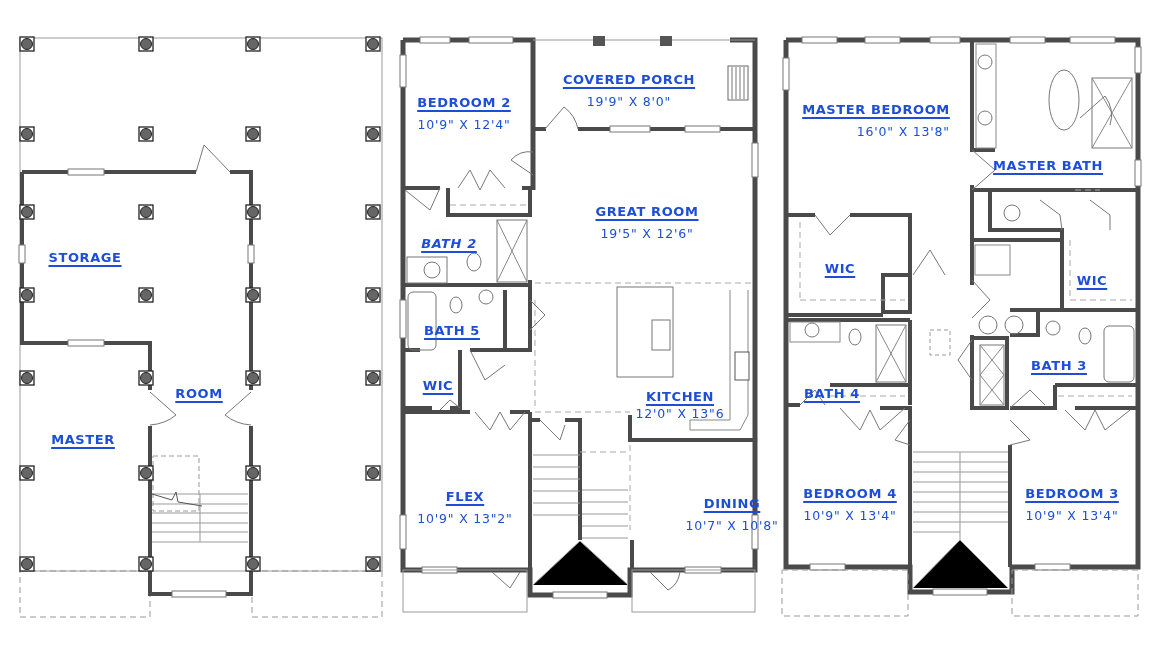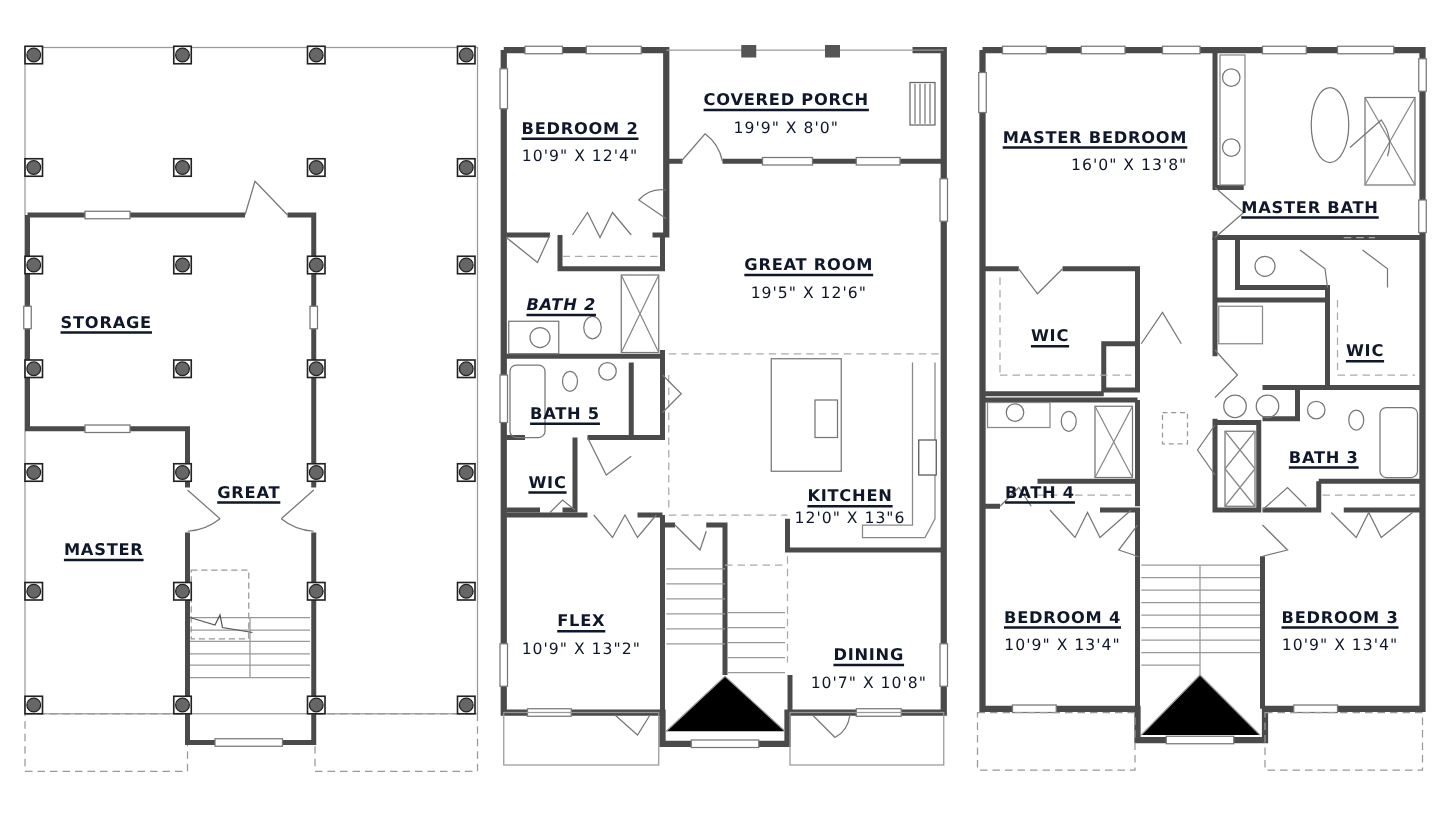--- a/index.html
+++ b/index.html
@@ -1,18 +1,18 @@
 <!DOCTYPE html>
 <html><head>
 <meta charset="utf-8">
 <style>
   html,body{margin:0;padding:0;background:#ffffff;}
   body{width:1150px;height:651px;position:relative;overflow:hidden;font-family:"DejaVu Sans","Liberation Sans",sans-serif;}
   svg{position:absolute;left:0;top:0;}
-  .lbl{position:absolute;transform:translateX(-50%);text-align:center;color:#0f172a;white-space:nowrap;}
+  .lbl{position:absolute;transform:translateX(-50%);text-align:center;color:#1d4ed8;white-space:nowrap;}
   .lbl .name{display:inline-block;font-size:13px;font-weight:bold;letter-spacing:0.6px;text-decoration:underline;text-underline-offset:3px;text-decoration-thickness:1.5px;}
   .lbl .dim{display:block;font-size:12.5px;letter-spacing:0.8px;margin-top:6px;font-weight:normal;}
 </style>
 </head>
 <body>
 
 <svg width="1150" height="651" viewBox="0 0 1150 651">
   <defs>
     <g id="post">
       <rect x="-7" y="-7" width="14" height="14" fill="#fff" stroke="#222" stroke-width="1.3"></rect>
@@ -294,21 +294,21 @@
     </g>
   </g>
 </svg>
 
 <div id="labels">
 
   <div class="lbl" style="left:85px;top:247px;">
     <span class="name">STORAGE</span>
   </div>
   <div class="lbl" style="left:199px;top:383px;">
-    <span class="name">GREAT</span>
+    <span class="name">ROOM</span>
   </div>
   <div class="lbl" style="left:83px;top:429px;">
     <span class="name">MASTER</span>
   </div>
 
   <div class="lbl" style="left:464px;top:92px;">
     <span class="name">BEDROOM 2</span>
     <span class="dim">10'9" X 12'4"</span>
   </div>
   <div class="lbl" style="left:629px;top:69px;">
@@ -329,21 +329,21 @@
     <span class="name">WIC</span>
   </div>
   <div class="lbl" style="left:680px;top:386px;">
     <span class="name">KITCHEN</span>
     <span class="dim" style="margin-top:1px;">12'0" X 13"6</span>
   </div>
   <div class="lbl" style="left:465px;top:486px;">
     <span class="name">FLEX</span>
     <span class="dim">10'9" X 13"2"</span>
   </div>
-  <div class="lbl" style="left:695px;top:493px;margin-top:20px;">
+  <div class="lbl" style="left:732px;top:493px;">
     <span class="name">DINING</span>
     <span class="dim">10'7" X 10'8"</span>
   </div>
 
   <div class="lbl" style="left:876px;top:99px;text-align:right;">
     <span class="name">MASTER BEDROOM</span>
     <span class="dim">16'0" X 13'8"</span>
   </div>
   <div class="lbl" style="left:1048px;top:155px;">
     <span class="name">MASTER BATH</span>

